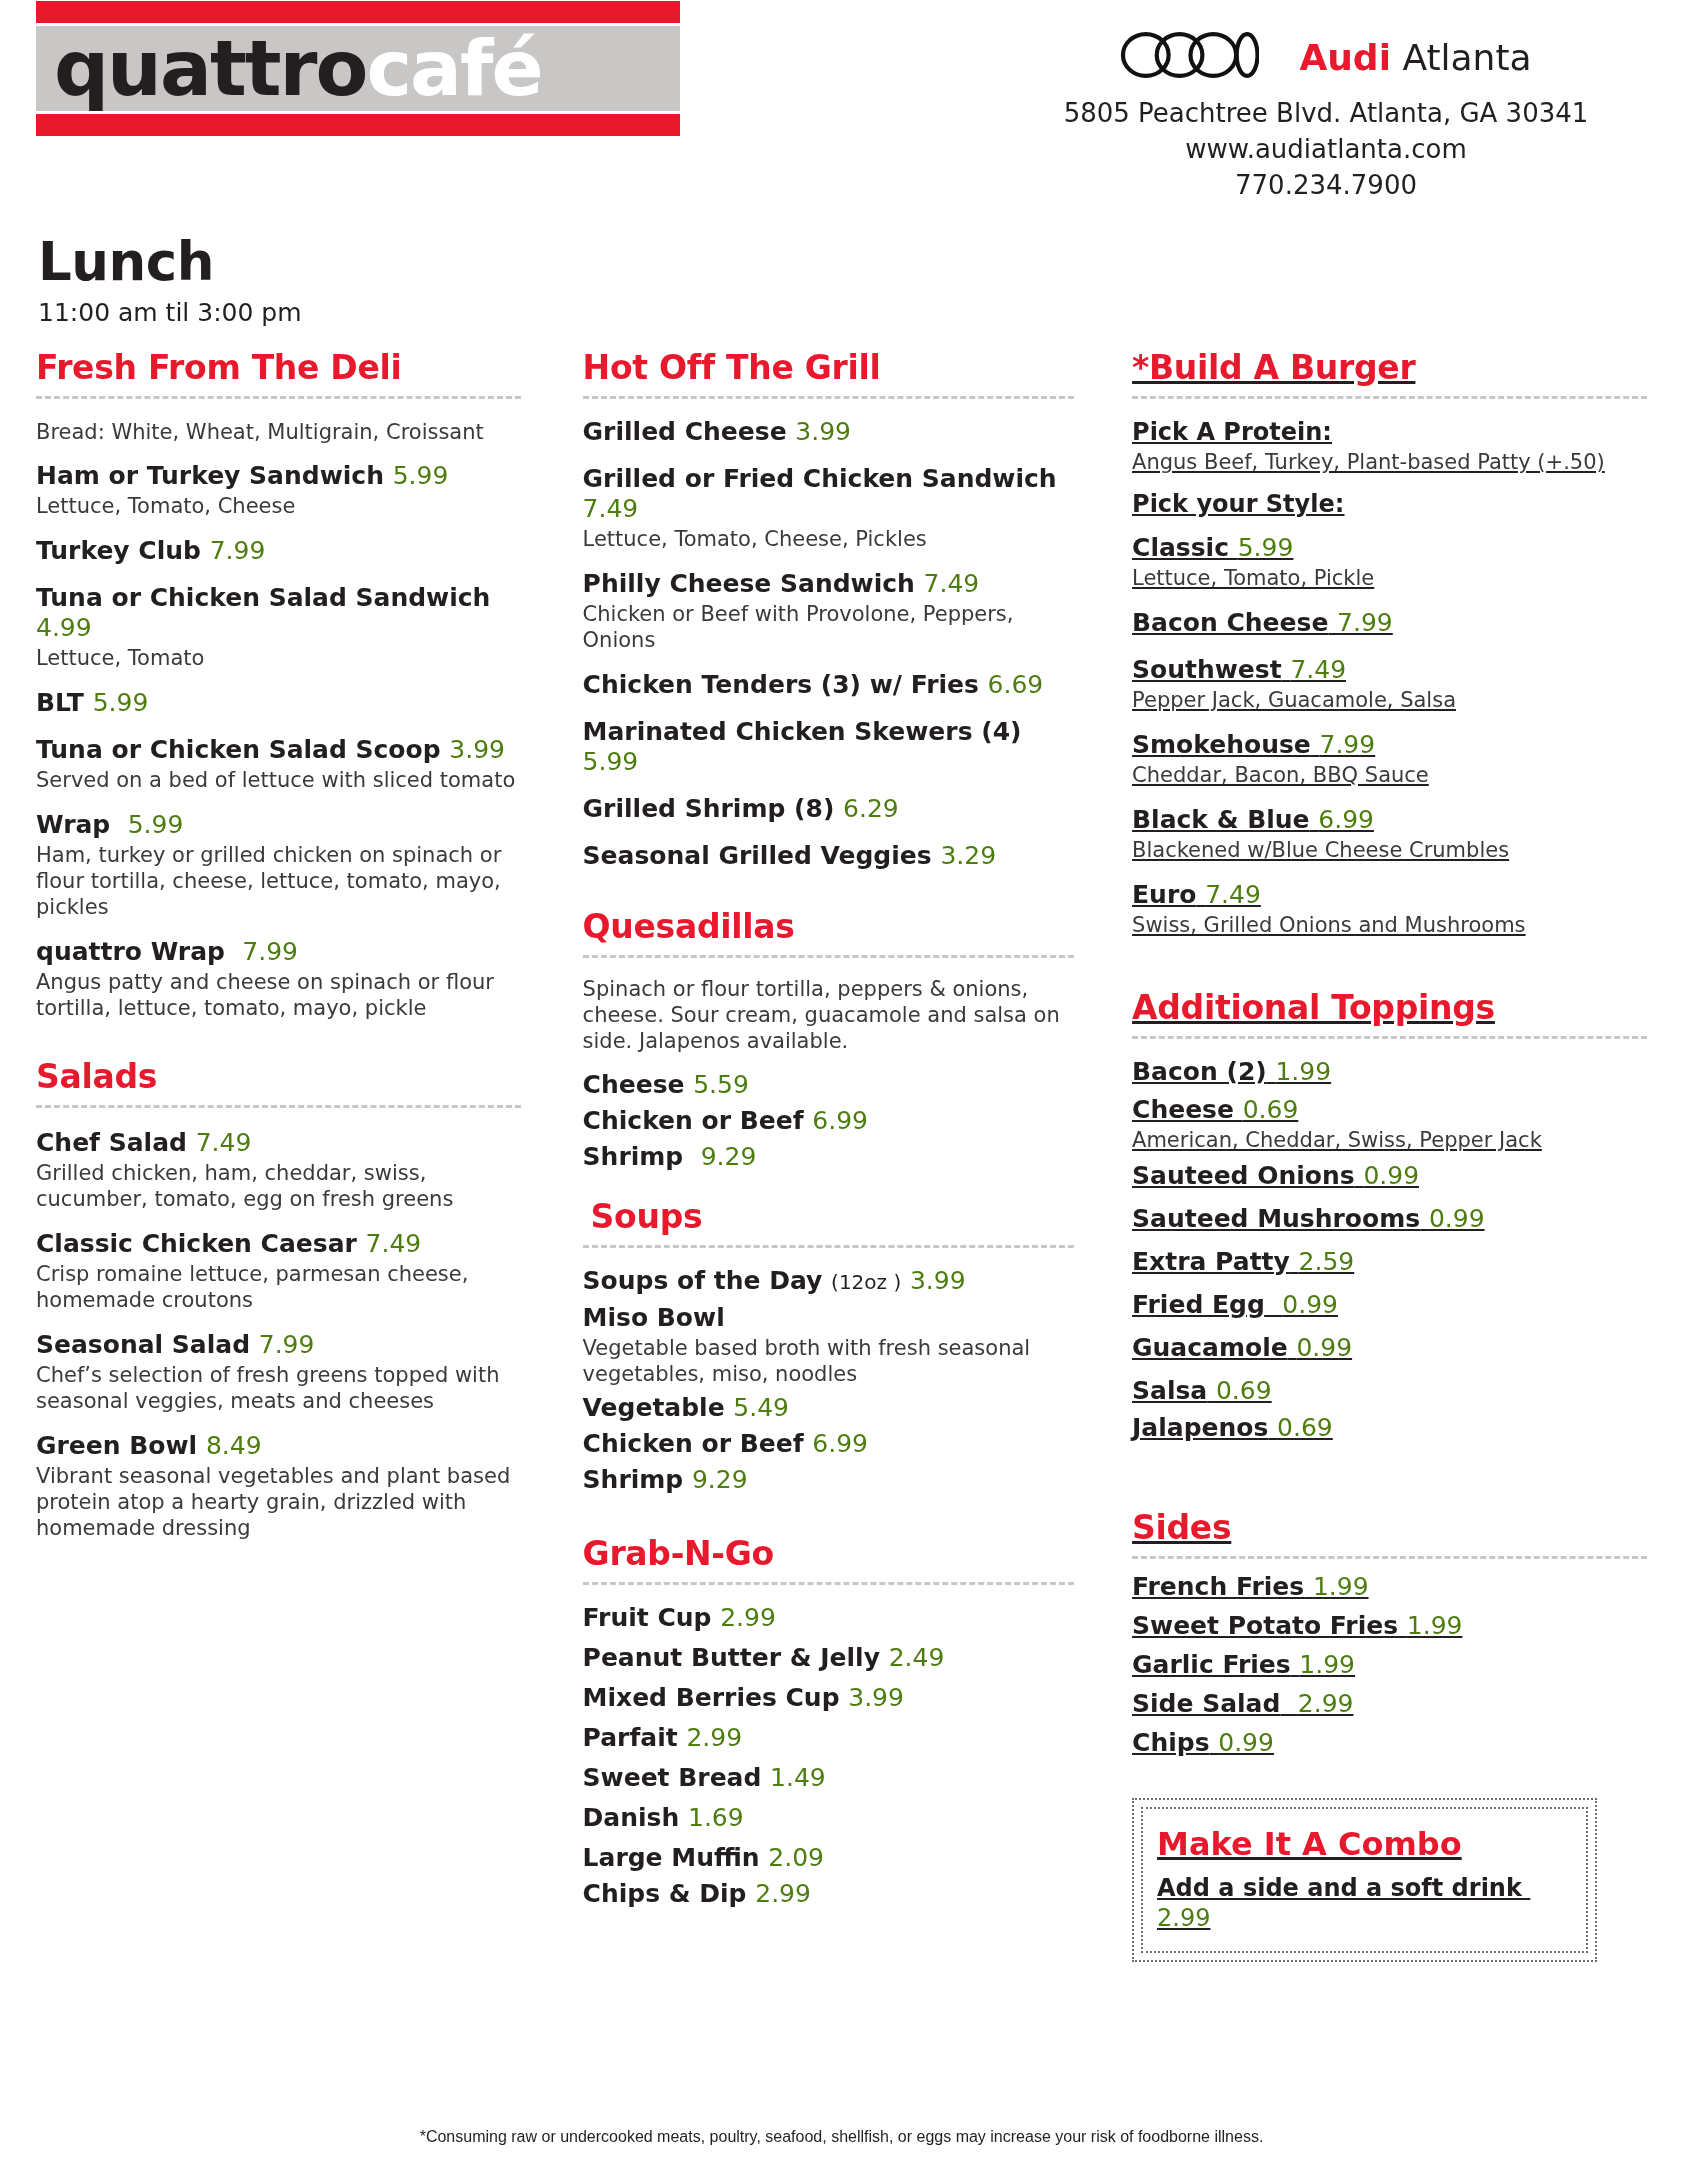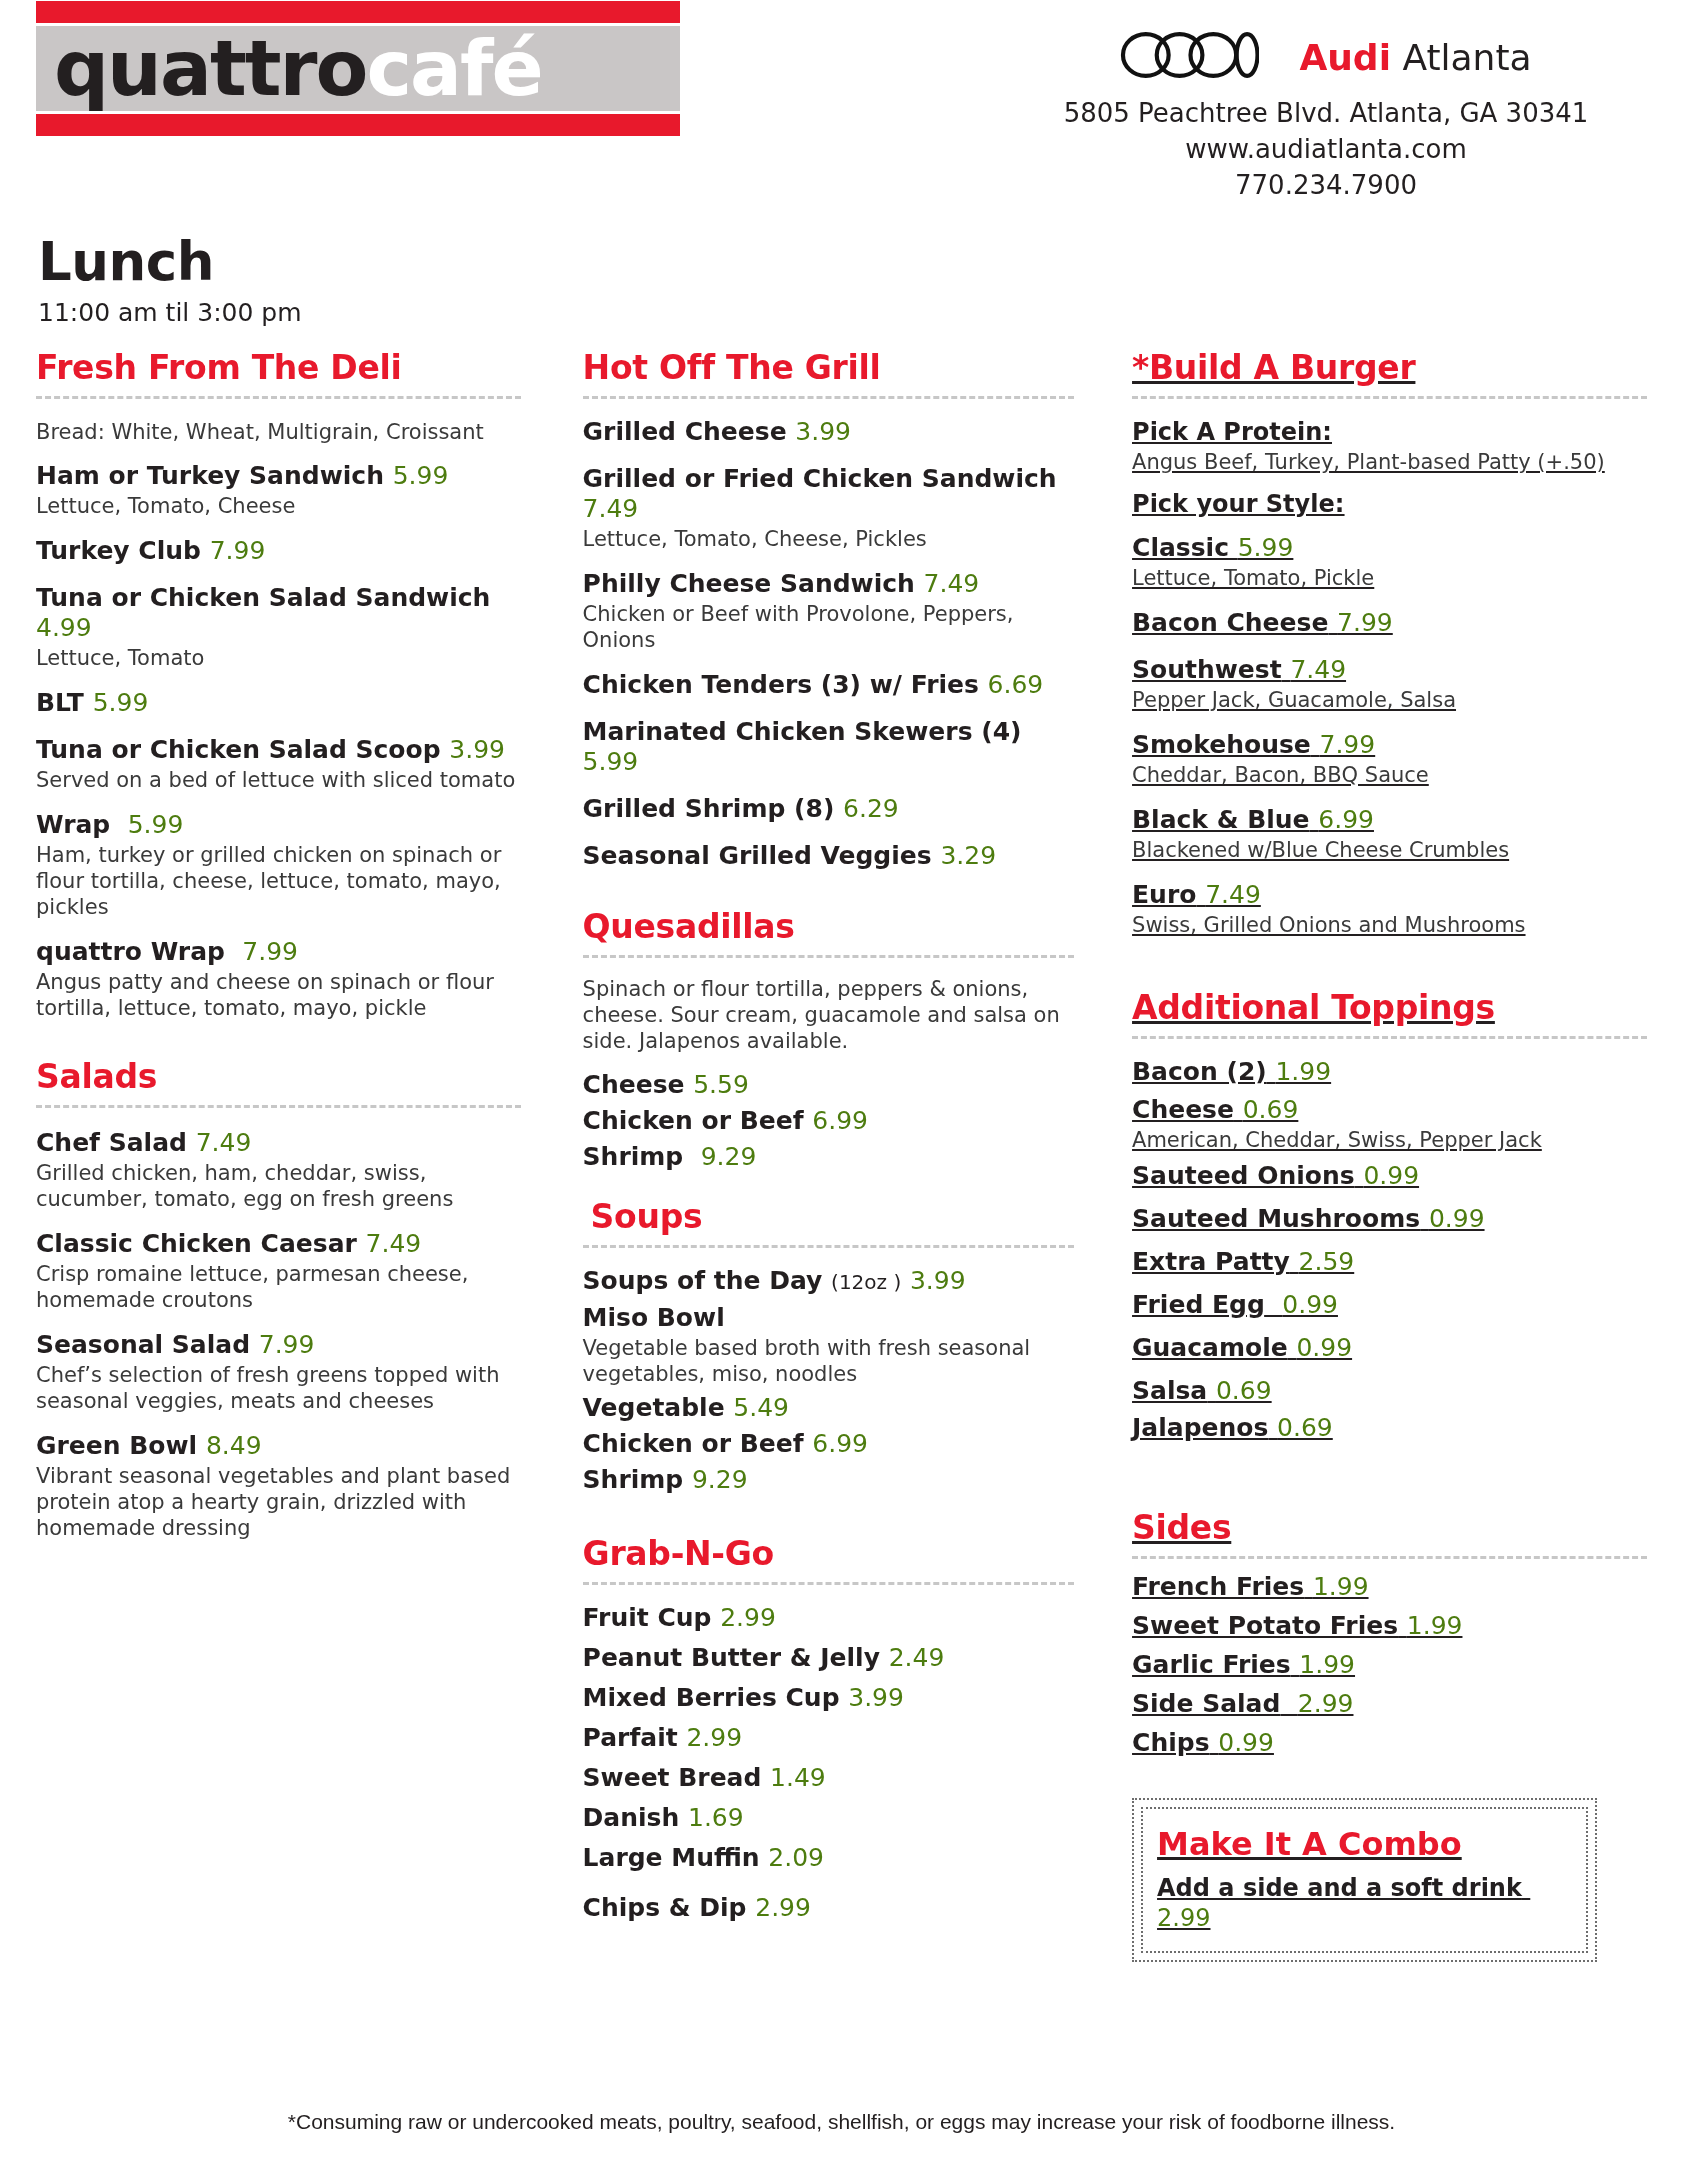--- a/index.html
+++ b/index.html
@@ -197,23 +197,23 @@
     color: #231f20;
     margin-top: 10px;
     line-height: 30px;
   }
 
   
   .footer {
     position: absolute;
     left: 0;
     right: 0;
-    bottom: 44px;
+    bottom: 32px;
     text-align: center;
-    font-size: 21px;
+    font-size: 16px;
     color: #231f20;
     font-family: "Liberation Sans", sans-serif;
   }
 </style>
 </head>
 <body>
 
 <div class="page">
 
   <div class="header">
@@ -409,21 +409,21 @@
         </div>
         <div class="item item-tight" style="margin-bottom:10px">
           <div class="item-name"><span>Parfait</span> <span class="price">2.99</span></div>
         </div>
         <div class="item item-tight" style="margin-bottom:10px">
           <div class="item-name"><span>Sweet Bread</span> <span class="price">1.49</span></div>
         </div>
         <div class="item item-tight" style="margin-bottom:10px">
           <div class="item-name"><span>Danish</span> <span class="price">1.69</span></div>
         </div>
-        <div class="item item-tight" style="margin-bottom:20px">
+        <div class="item item-tight" style="margin-bottom:6px">
           <div class="item-name"><span>Large Muffin</span> <span class="price">2.09</span></div>
         </div>
         <div class="item item-tight" style="margin-bottom:10px">
           <div class="item-name"><span>Chips &amp; Dip</span> <span class="price">2.99</span></div>
         </div>
       </div>
     </div>
 
     <div class="col col-right">
 

